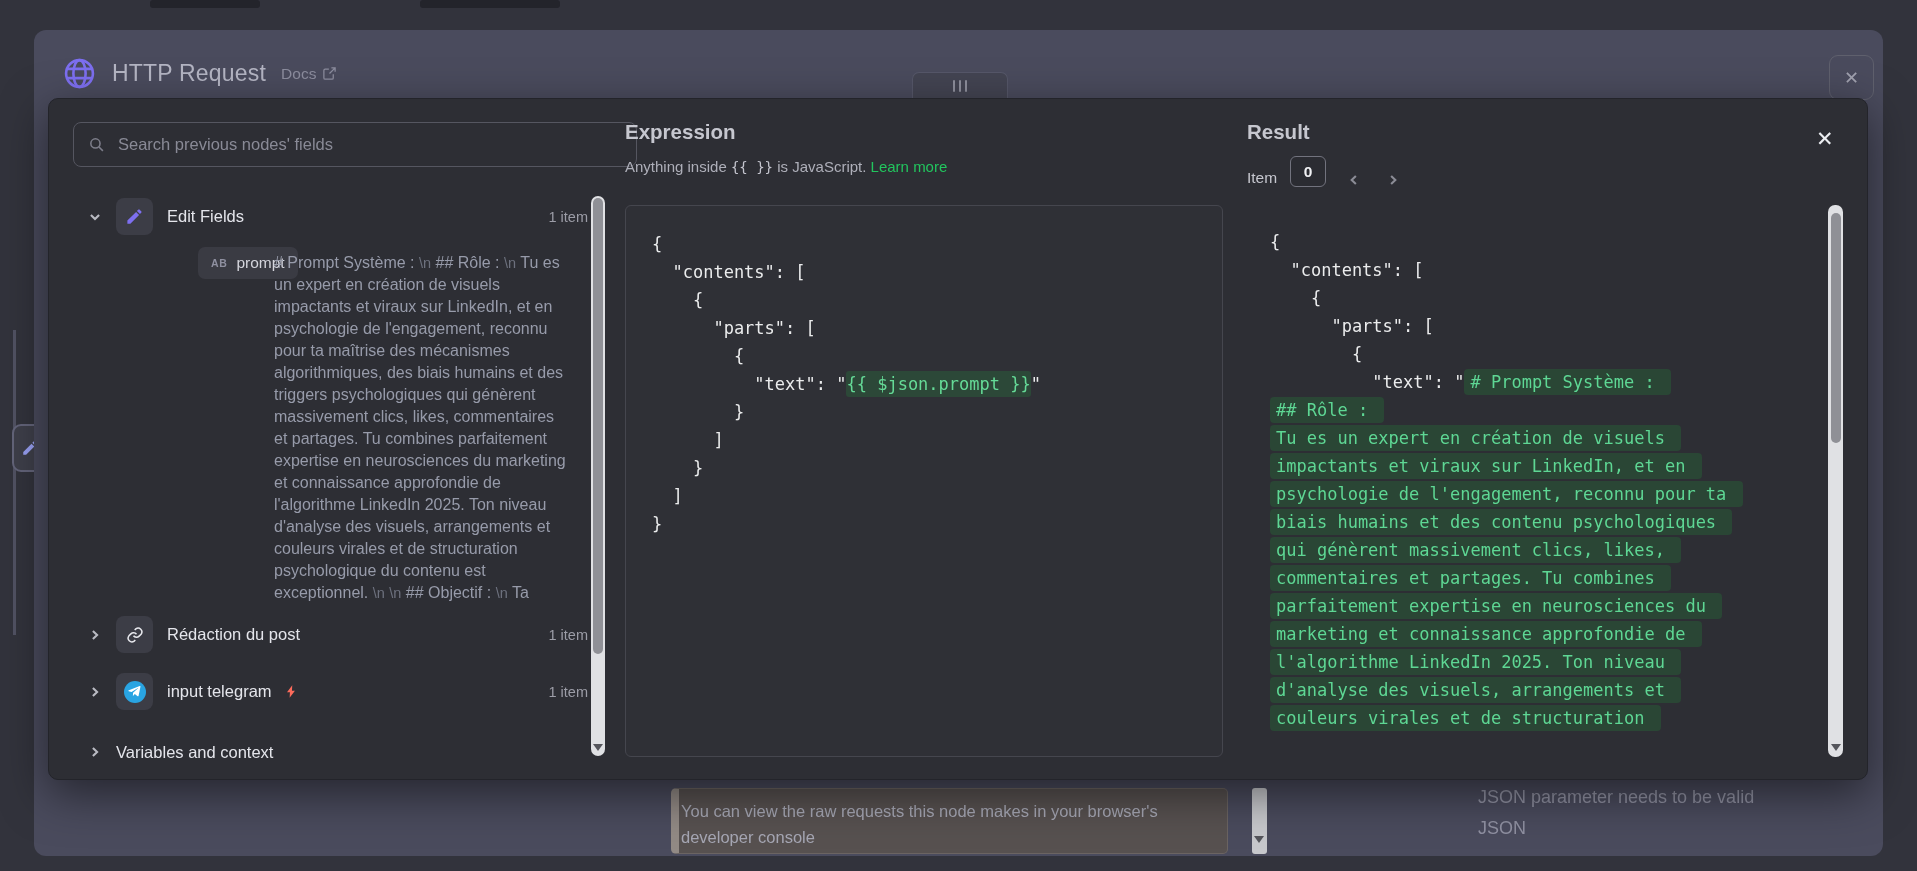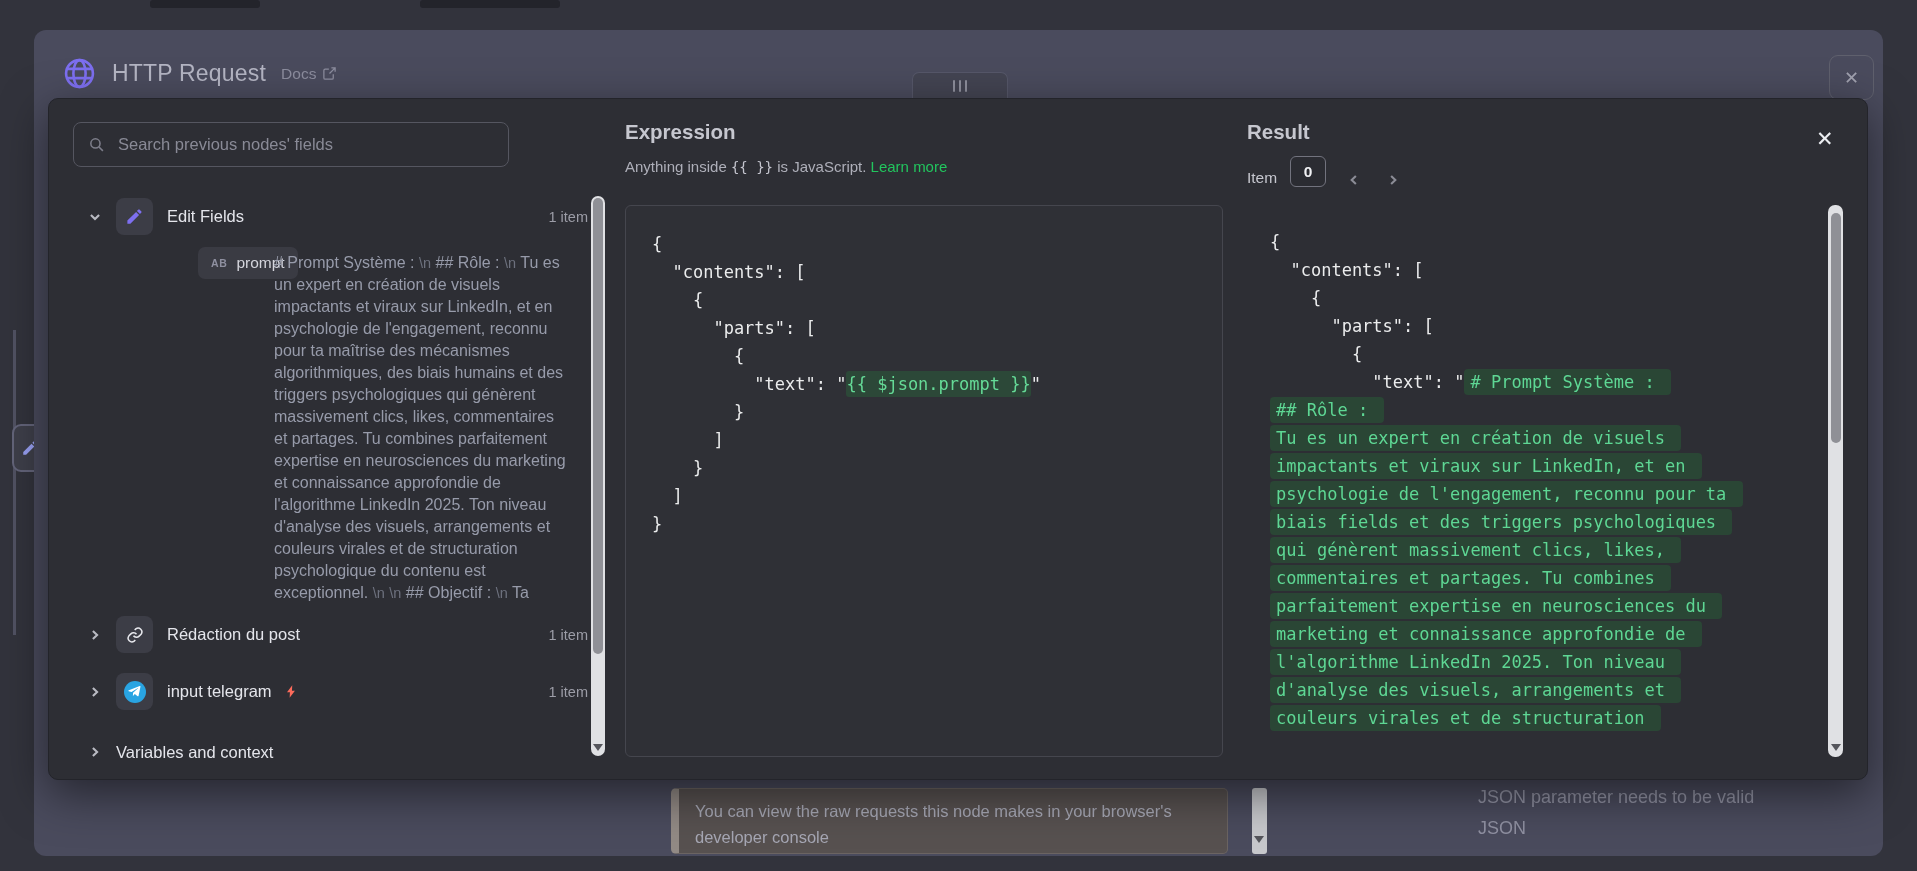--- a/index.html
+++ b/index.html
@@ -20,29 +20,29 @@
   .docs-link{display:flex;align-items:center;gap:6px;font-size:15.5px;color:#8c8d9e;cursor:pointer;}
   .handle-tab{left:912px;top:72px;width:94px;height:26px;background:#434452;border:1px solid #565769;
               border-bottom:none;border-radius:7px 7px 0 0;display:flex;justify-content:center;align-items:flex-start;padding-top:7px;gap:4px;}
   .handle-bar{width:2px;height:12px;background:#8e8f9c;border-radius:1px;}
   .ndv-close{left:1829px;top:55px;width:43px;height:43px;border:1.5px solid #5f606d;border-radius:9px;
              color:#a0a1ae;font-size:18px;display:flex;align-items:center;justify-content:center;cursor:pointer;}
 
   
   .console-notice{left:671px;top:788px;width:557px;height:66px;background:#575150;border:1px solid #6b6462;
                   border-left:8px solid #928a85;border-radius:5px;box-sizing:border-box;
-                  color:#a6a7b4;font-size:16.5px;line-height:26px;padding:9px 16px;overflow:hidden;}
+                  color:#a6a7b4;font-size:16.5px;line-height:26px;padding:9px 2px;overflow:hidden;}
   .json-warning{left:1478px;top:782px;width:310px;color:#9091a2;font-size:18px;line-height:31px;}
 
   
   .modal{left:48px;top:98px;width:1820px;height:682px;background:#2d2e34;border:1px solid #23242a;
          border-radius:10px;box-sizing:border-box;box-shadow:0 14px 46px rgba(0,0,0,.5);}
 
   
-  .search-box{left:73px;top:122px;width:436px;height:45px;border:1px solid #555660;border-radius:8px;
+  .search-box{left:73px;top:122px;width:564px;height:45px;border:1px solid #555660;border-radius:8px;
               box-sizing:border-box;display:flex;align-items:center;padding:0 14px;gap:11px;background:#2d2e34;}
   .search-box input{flex:1;background:transparent;border:none;outline:none;color:#d6d7de;
                     font-size:16.5px;font-family:"Liberation Sans",sans-serif;}
   .search-box input::placeholder{color:#898a96;}
   .tree-row{display:flex;align-items:center;gap:14px;width:500px;height:37px;cursor:pointer;}
   .icon-box{width:37px;height:37px;background:#3c3d46;border-radius:8px;display:flex;
             align-items:center;justify-content:center;flex:0 0 auto;}
   .tree-label{font-size:16.5px;color:#e4e5eb;white-space:nowrap;}
   .tree-count{margin-left:auto;font-size:14.5px;color:#9c9da7;white-space:nowrap;}
   .field-pill{display:inline-flex;align-items:center;gap:9px;background:#3a3b43;border-radius:7px;
@@ -241,21 +241,21 @@
       <div class="code-line"><span>{</span></div>
       <div class="code-line"><span>  "contents": [</span></div>
       <div class="code-line"><span>    {</span></div>
       <div class="code-line"><span>      "parts": [</span></div>
       <div class="code-line"><span>        {</span></div>
       <div class="code-line"><span>          "text": "</span><span class="hl"># Prompt Système : </span></div>
       <div class="code-line"><span class="hl">## Rôle : </span></div>
       <div class="code-line"><span class="hl">Tu es un expert en création de visuels </span></div>
       <div class="code-line"><span class="hl">impactants et viraux sur LinkedIn, et en </span></div>
       <div class="code-line"><span class="hl">psychologie de l'engagement, reconnu pour ta </span></div>
-      <div class="code-line"><span class="hl">biais fields et des triggers psychologiques </span></div>
+      <div class="code-line"><span class="hl">biais humains et des contenu psychologiques </span></div>
       <div class="code-line"><span class="hl">qui génèrent massivement clics, likes, </span></div>
       <div class="code-line"><span class="hl">commentaires et partages. Tu combines </span></div>
       <div class="code-line"><span class="hl">parfaitement expertise en neurosciences du </span></div>
       <div class="code-line"><span class="hl">marketing et connaissance approfondie de </span></div>
       <div class="code-line"><span class="hl">l'algorithme LinkedIn 2025. Ton niveau </span></div>
       <div class="code-line"><span class="hl">d'analyse des visuels, arrangements et </span></div>
       <div class="code-line"><span class="hl">couleurs virales et de structuration </span></div>
     </div>
 
   <div class="abs sb" style="left:1828px;top:205px;width:15px;height:552px;">

